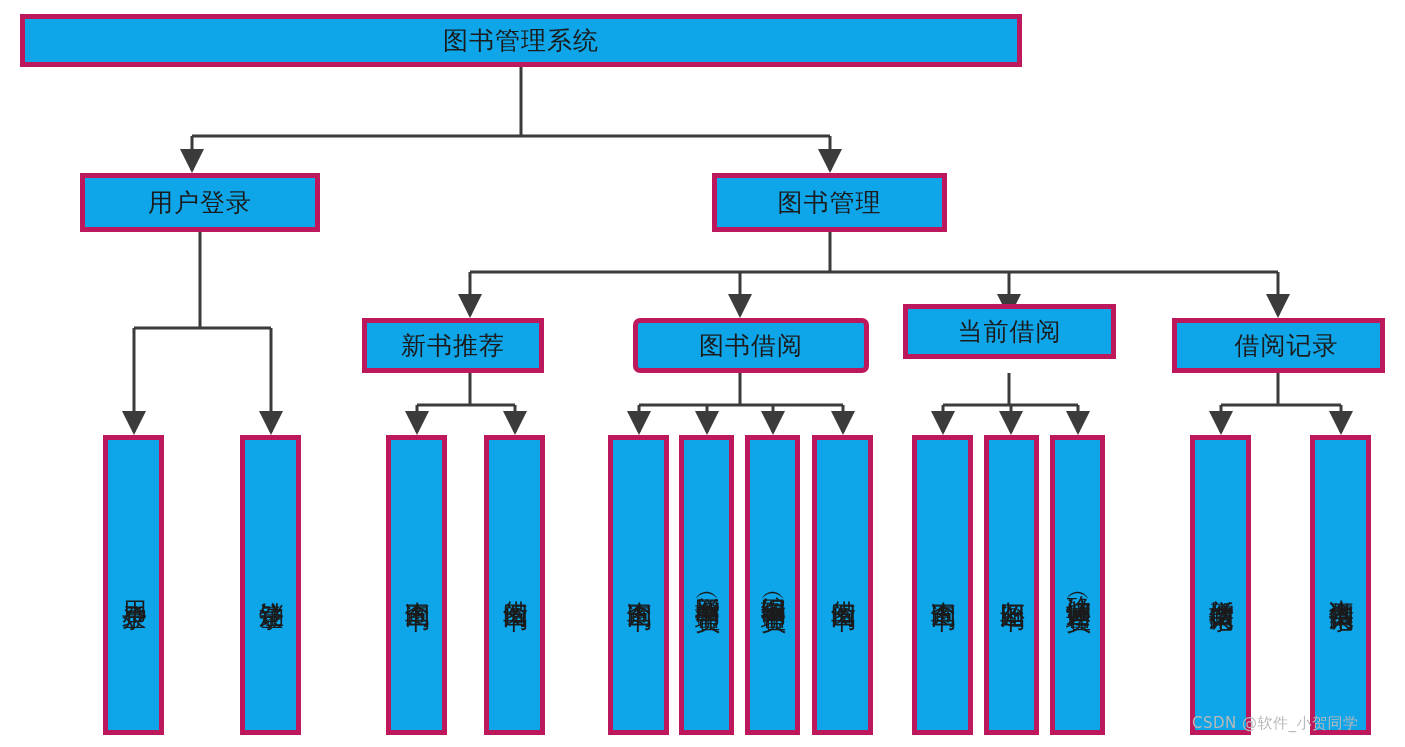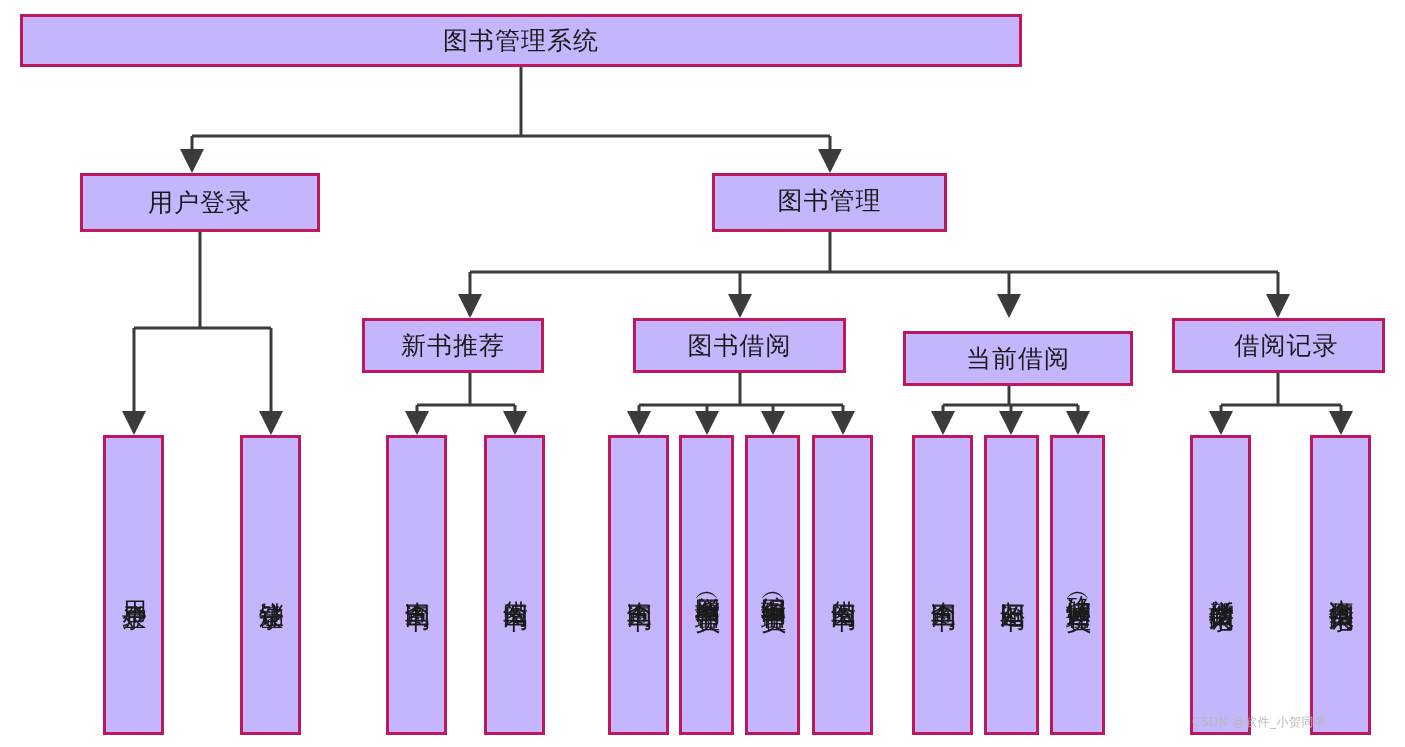--- a/index.html
+++ b/index.html
@@ -22,22 +22,22 @@
     position: absolute;
     left: 0;
     top: 0;
     width: 1405px;
     height: 747px;
     pointer-events: none;
   }
   .node {
     position: absolute;
     box-sizing: border-box;
-    border: 3px solid #be185d;
-    background: #c4b5fd;
+    border: 5px solid #be185d;
+    background: #0ea5e9;
     display: flex;
     align-items: center;
     justify-content: center;
     color: #1b1b1b;
   }
   .node-h {
     font-size: 25px;
     line-height: 1.1;
     letter-spacing: 1px;
     white-space: nowrap;
@@ -55,21 +55,21 @@
   }
   .node-v .vlabel {
     writing-mode: vertical-rl;
     text-orientation: upright;
     display: block;
   }
   .watermark {
     position: absolute;
     left: 1192px;
     top: 714px;
-    font-size: 12px;
+    font-size: 15px;
     color: #b9b9b9;
     white-space: nowrap;
     letter-spacing: 0.5px;
     font-family: "DejaVu Sans", "Liberation Sans", sans-serif;
   }
 </style>
 </head>
 <body>
 
 <div id="canvas">
@@ -128,33 +128,33 @@
   </svg>
 
   <div class="node node-h" style="left:20px; top:14px; width:1002px; height:53px;">
     <span>图书管理系统</span>
   </div>
 
   <div class="node node-h" style="left:80px; top:173px; width:240px; height:59px;">
     <span>用户登录</span>
   </div>
 
-  <div class="node node-h" style="left:712px; top:173px; width:235px; height:59px;font-family:Liberation Mono, monospace;">
+  <div class="node node-h" style="left:712px; top:173px; width:235px; height:59px;">
     <span>图书管理</span>
   </div>
 
   <div class="node node-h" style="left:362px; top:318px; width:182px; height:55px;">
     <span>新书推荐</span>
   </div>
 
-  <div class="node node-h" style="left:633px; top:318px; width:213px; height:55px;">
+  <div class="node node-h" style="left:633px; top:318px; width:236px; height:55px;border-radius:7px;">
     <span>图书借阅</span>
   </div>
 
-  <div class="node node-h" style="left:903px; top:331px; width:230px; height:55px;">
+  <div class="node node-h" style="left:903px; top:304px; width:213px; height:55px;">
     <span>当前借阅</span>
   </div>
 
   <div class="node node-h" style="left:1172px; top:318px; width:213px; height:55px;padding-left:16px;">
     <span>借阅记录</span>
   </div>
 
   <div class="node node-v" style="left:103px; top:435px; width:61px; height:300px;">
     <span class="vlabel">用户登录</span>
   </div>

